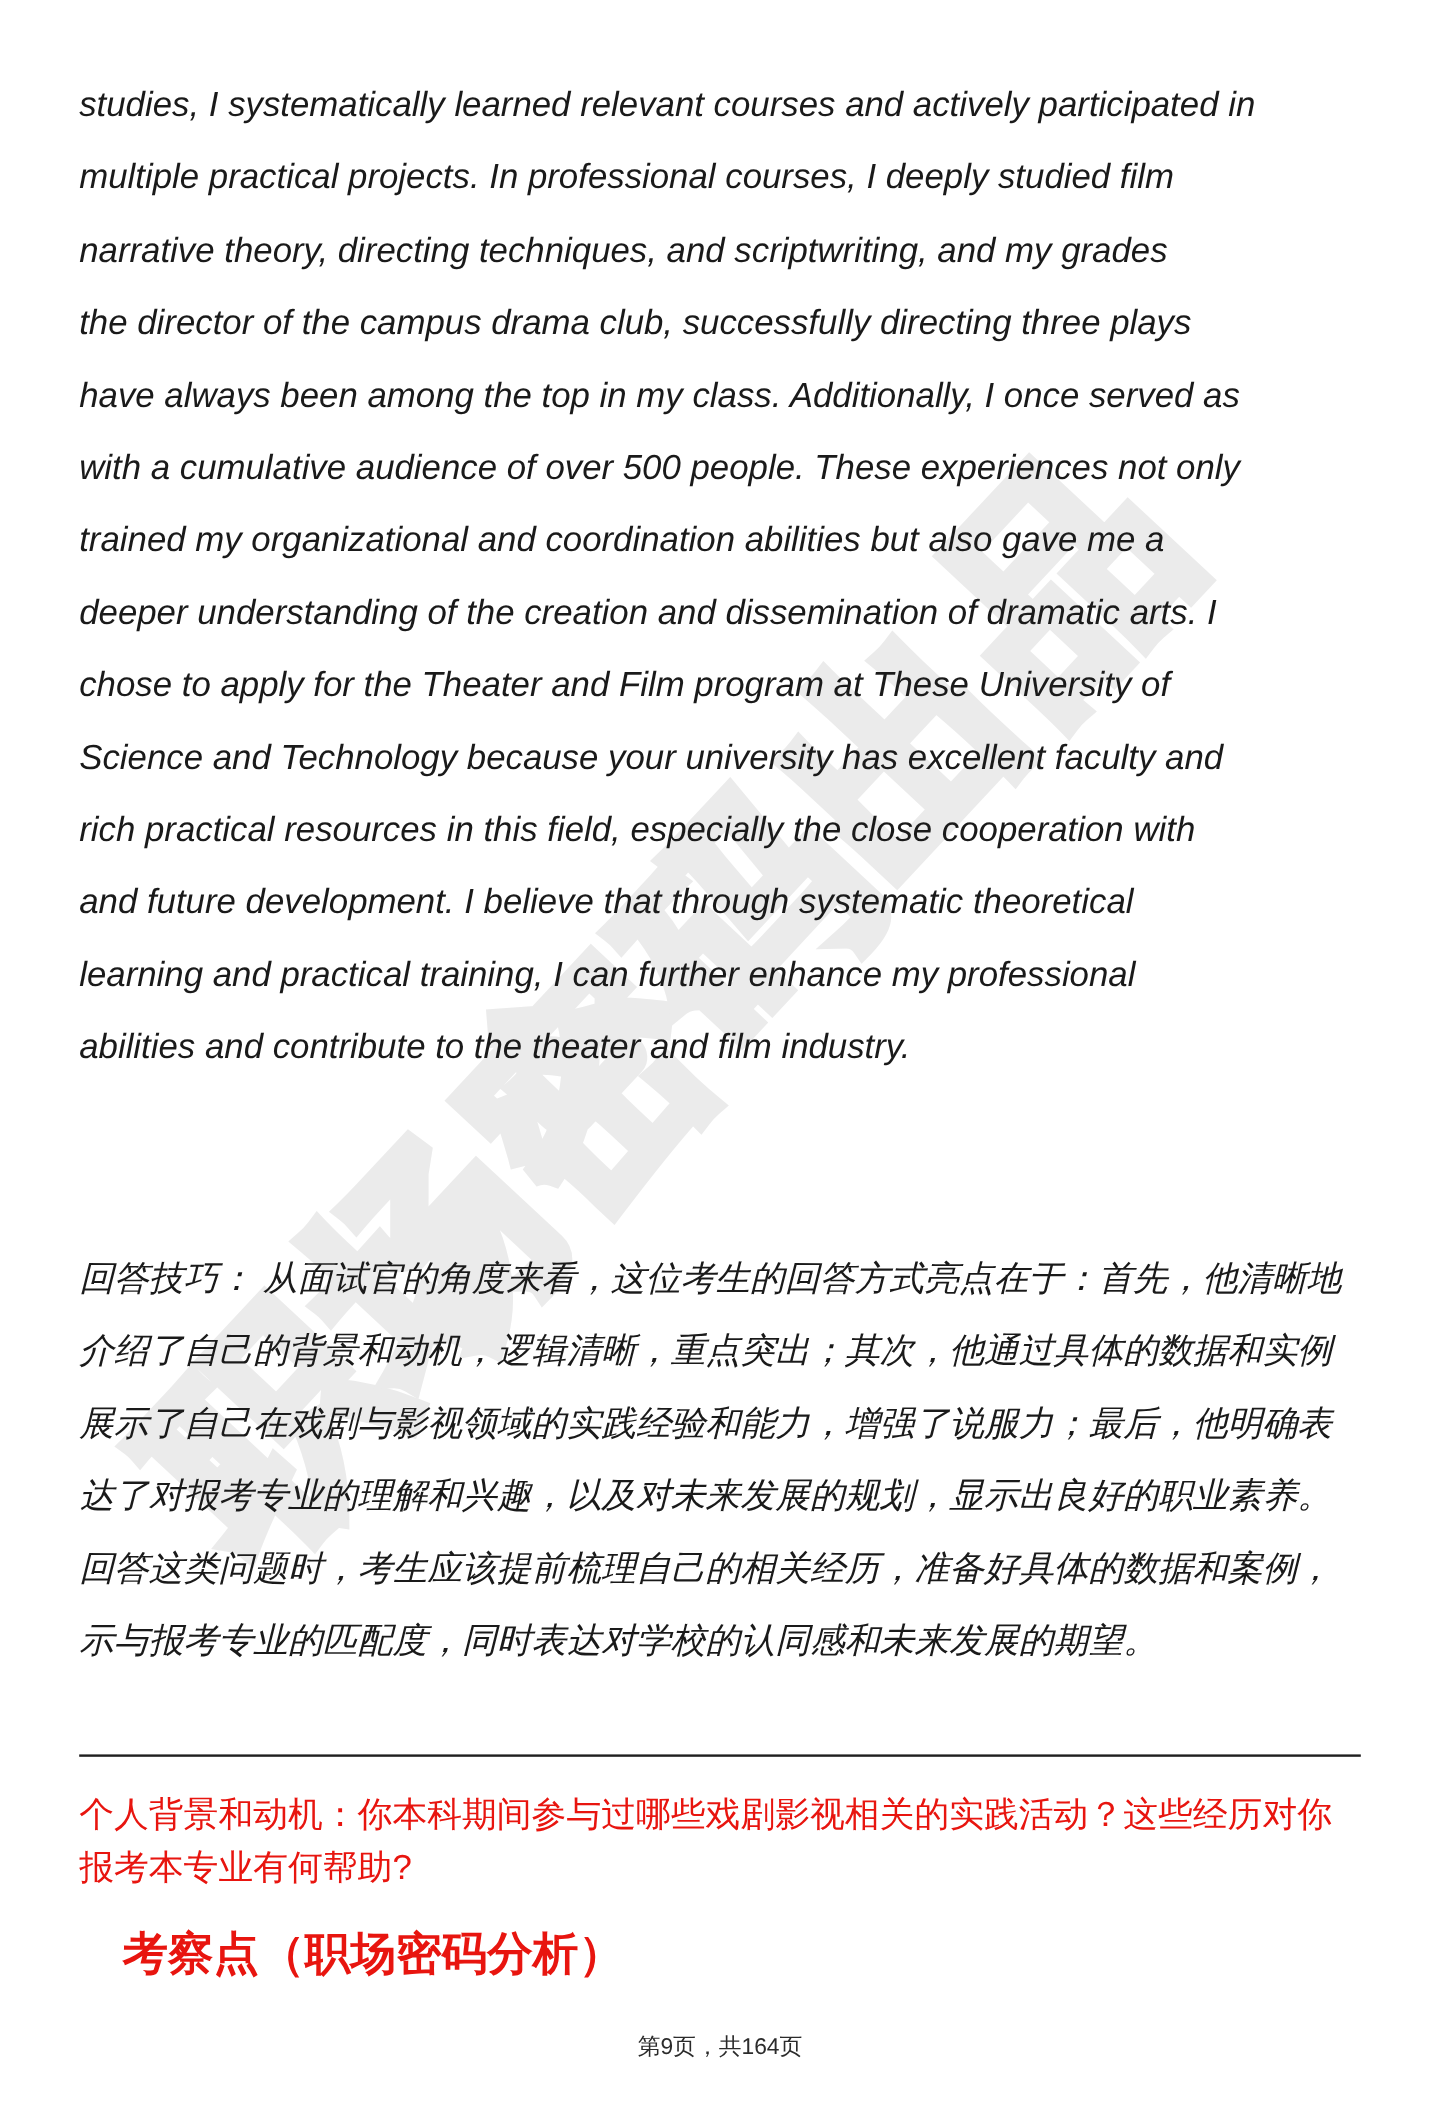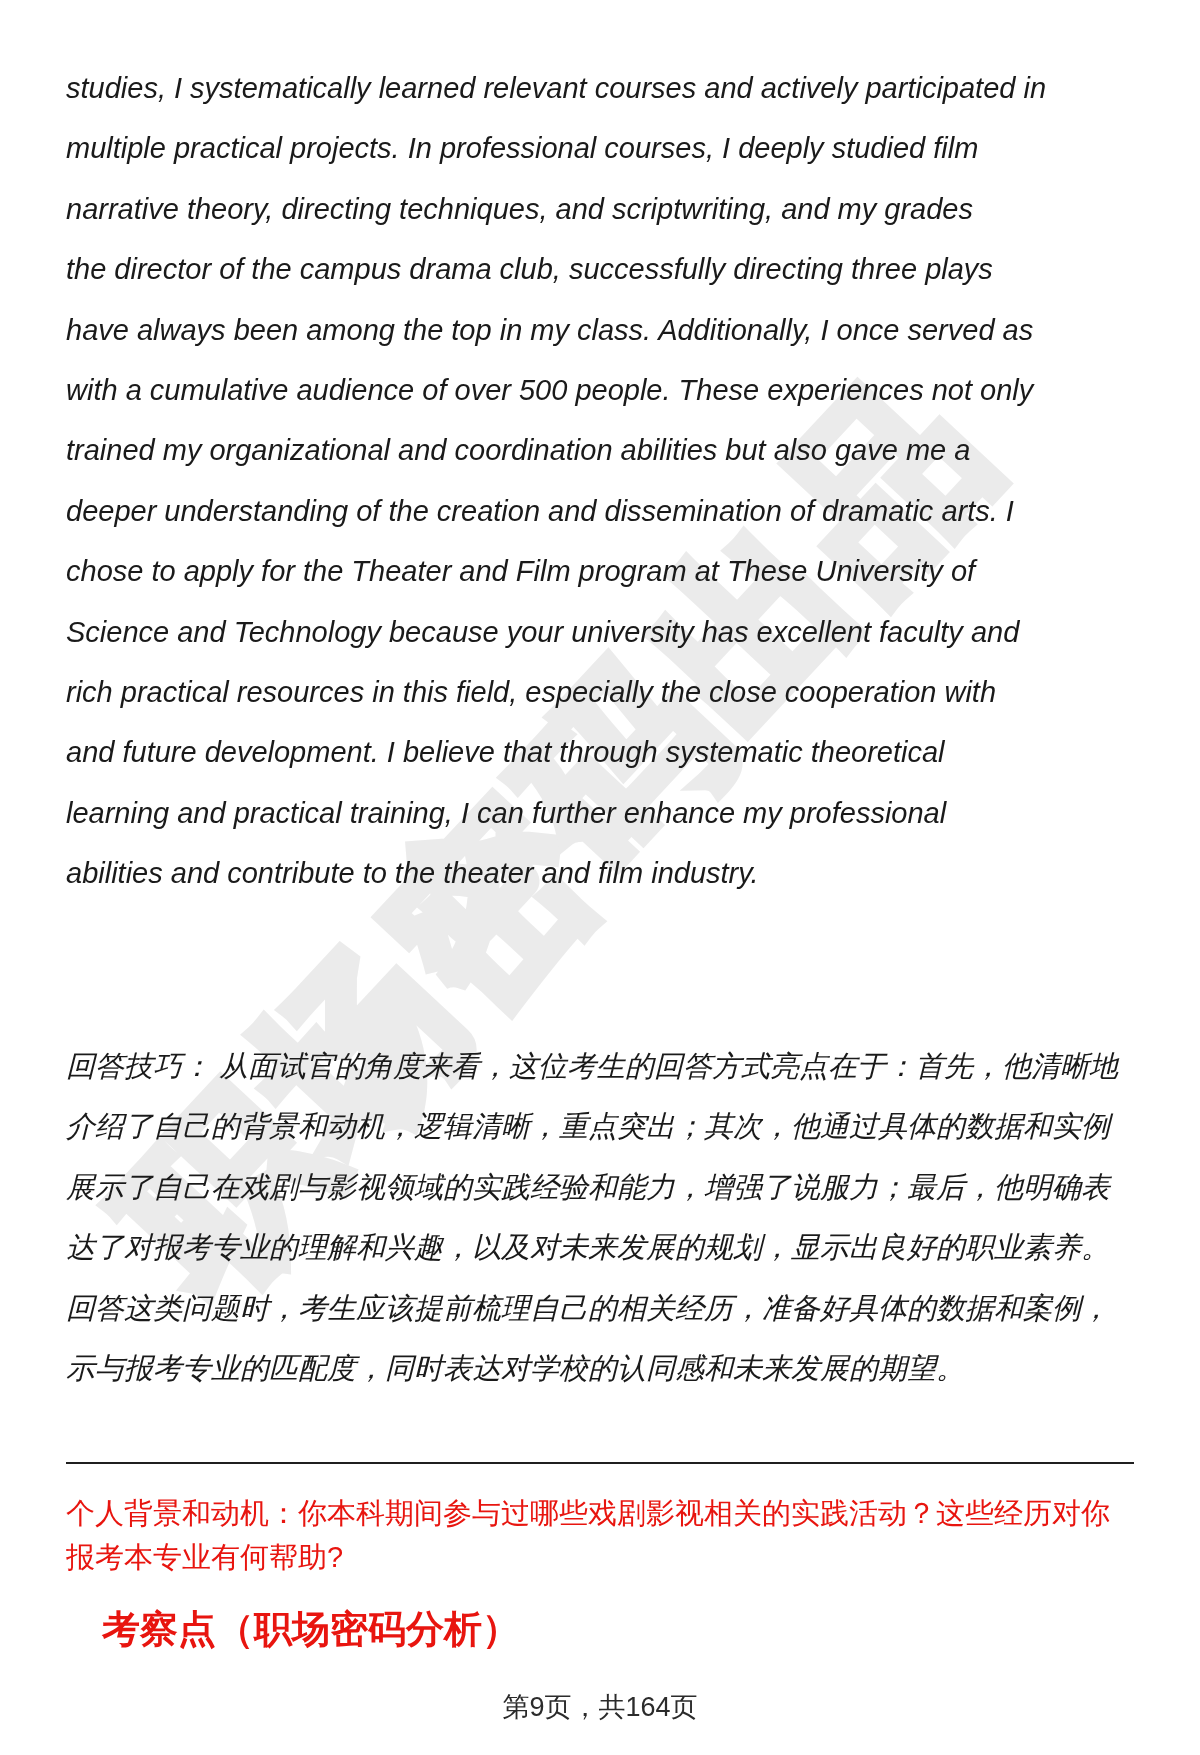--- a/index.html
+++ b/index.html
@@ -75,21 +75,21 @@
     z-index: 1;
     white-space: nowrap;
     margin-left: 36px;
   }
   .footer {
     position: absolute;
     left: 0;
     top: 1687px;
     width: 1200px;
     text-align: center;
-    font-size: 27px;
+    font-size: 19px;
     line-height: 40px;
     color: #2b2b2b;
     z-index: 1;
   }
 </style>
 </head>
 <body>
 
 <div class="page">
   <div class="watermark">职场密码出品</div>

